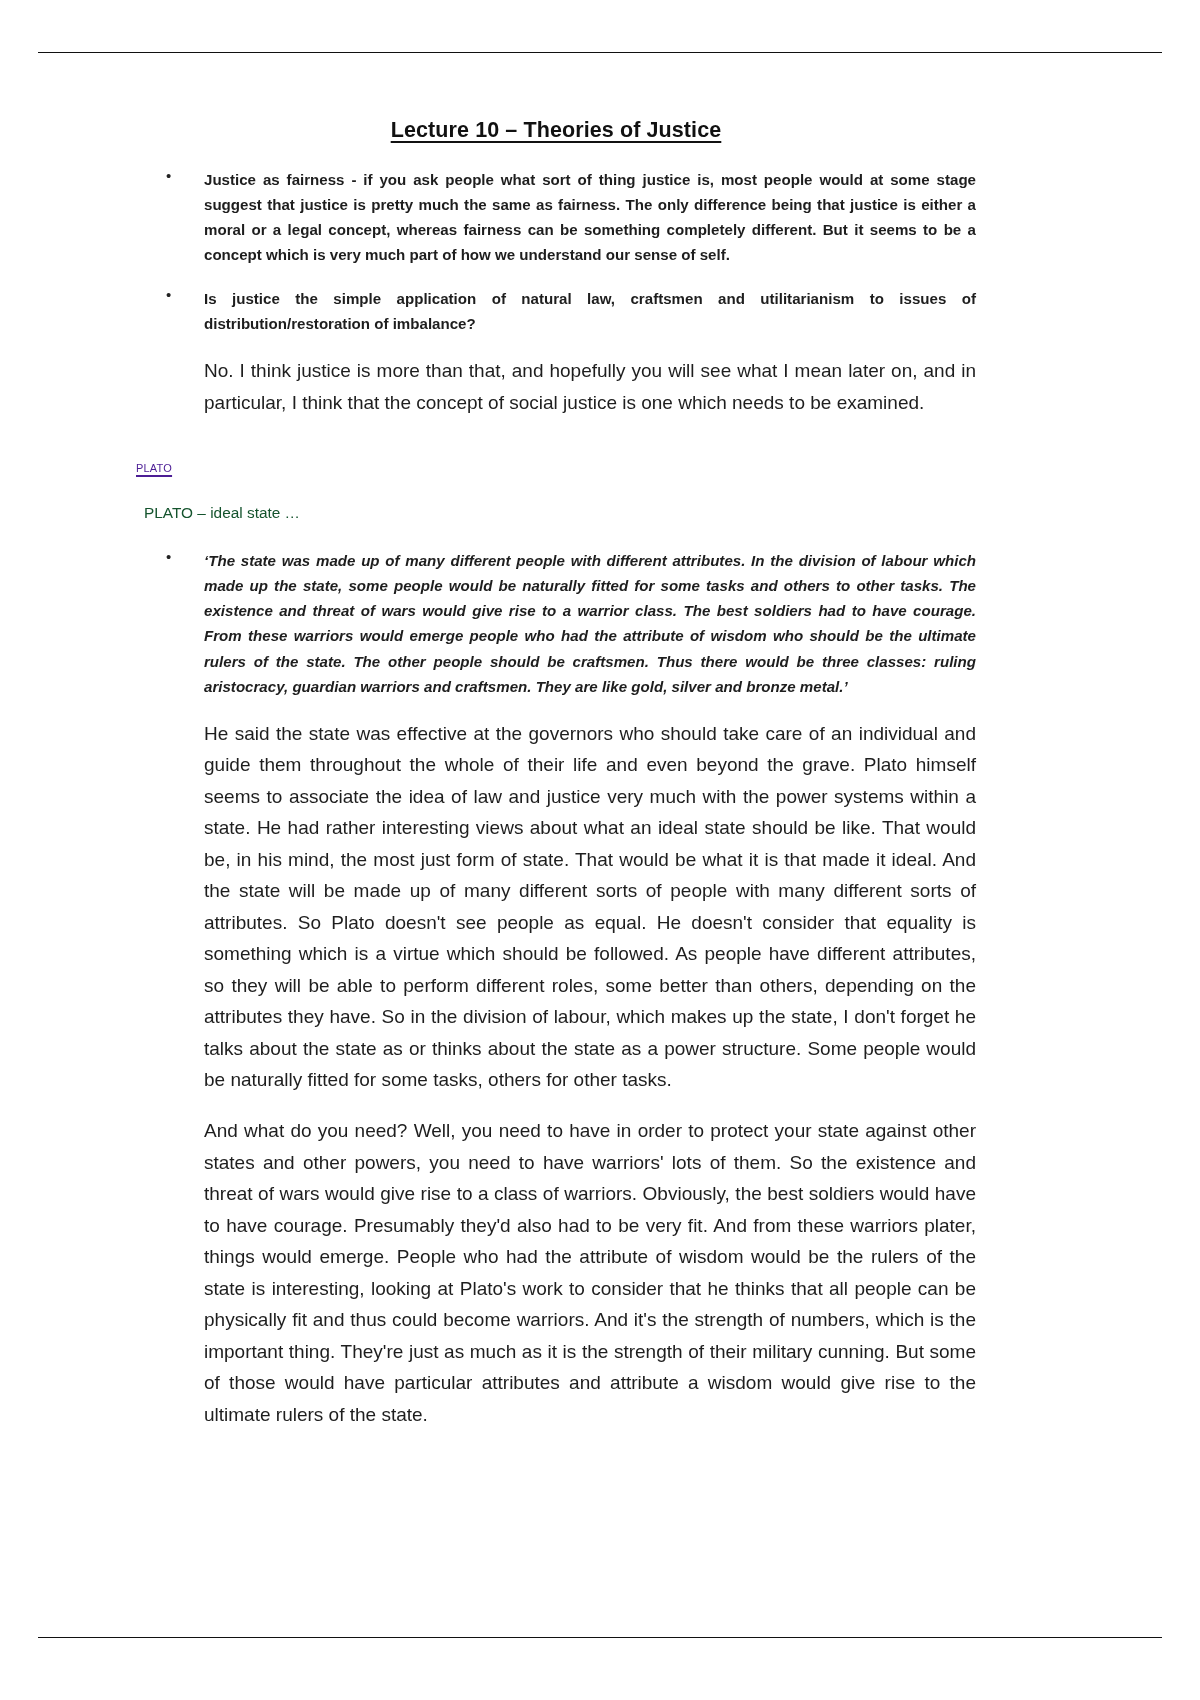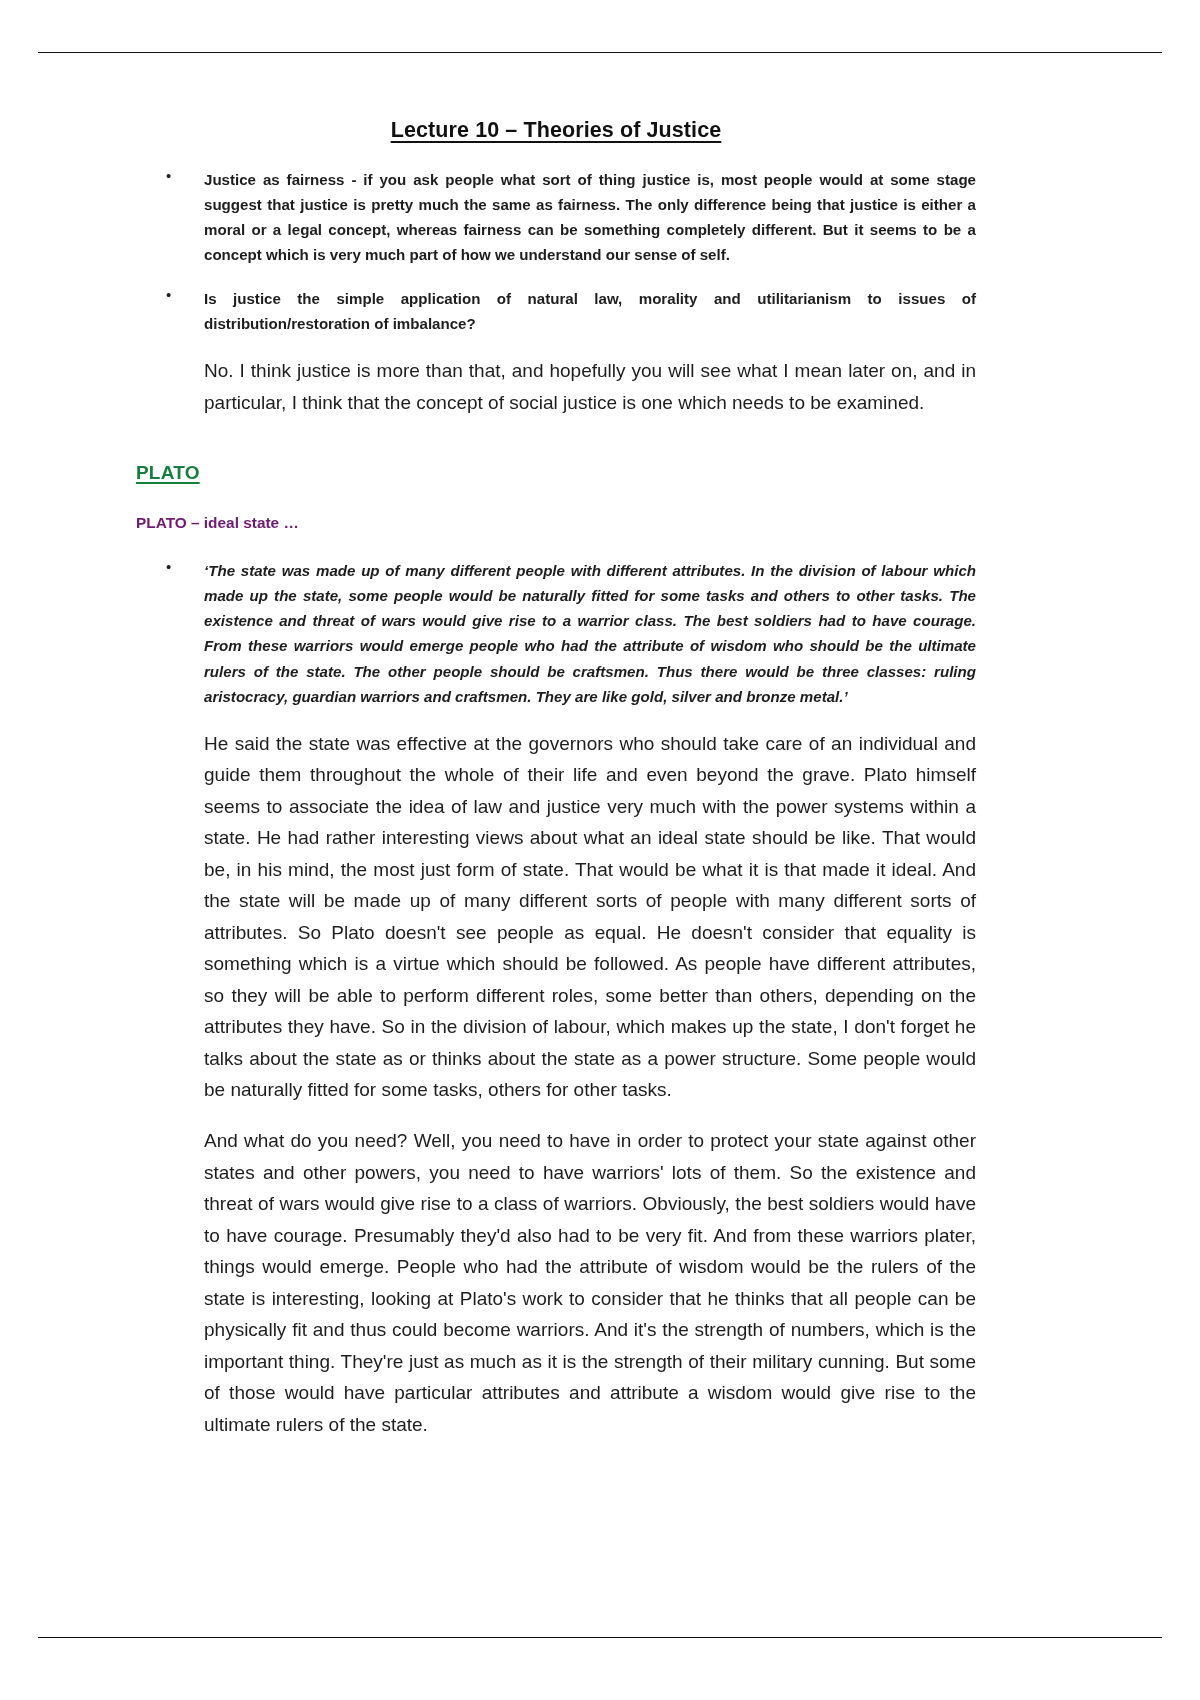--- a/index.html
+++ b/index.html
@@ -87,53 +87,53 @@
     font-size: 19px;
     line-height: 1.66;
     text-align: justify;
     color: #1e1e1e;
   }
 
   p.para.tight { margin-bottom: 22px; }
 
   h2.section-heading {
     margin: 44px 0 0 0;
-    font-size: 19px;
-    font-weight: bold;
-    color: #15803d;
+    font-size: 11px;
+    font-weight: normal;
+    color: #4c1d95;
     text-decoration: underline;
     text-underline-offset: 3px;
     text-decoration-thickness: 1.5px;
     letter-spacing: 0.2px;
   }
 
   h3.sub-heading {
-    margin: 30px 0 26px 0;
+    margin: 30px 0 26px 8px;
     font-size: 15.4px;
-    font-weight: bold;
-    color: #701a75;
+    font-weight: normal;
+    color: #14532d;
   }
 </style>
 </head>
 <body>
 
 <div class="page">
 
   <div class="page-rule top"></div>
 
   <div class="content">
 
     <h1 class="doc-title">Lecture 10 – Theories of Justice</h1>
 
     <div class="bullet">
       <span class="txt">Justice as fairness - if you ask people what sort of thing justice is, most people would at some stage suggest that justice is pretty much the same as fairness. The only difference being that justice is either a moral or a legal concept, whereas fairness can be something completely different. But it seems to be a concept which is very much part of how we understand our sense of self.</span>
     </div>
 
     <div class="bullet">
-      <span class="txt">Is justice the simple application of natural law, morality and utilitarianism to issues of distribution/restoration of imbalance?</span>
+      <span class="txt">Is justice the simple application of natural law, craftsmen and utilitarianism to issues of distribution/restoration of imbalance?</span>
     </div>
 
     <p class="para tight">No. I think justice is more than that, and hopefully you will see what I mean later on, and in particular, I think that the concept of social justice is one which needs to be examined.</p>
 
     <h2 class="section-heading">PLATO</h2>
 
     <h3 class="sub-heading">PLATO – ideal state …</h3>
 
     <div class="bullet italic">
       <span class="txt">‘The state was made up of many different people with different attributes. In the division of labour which made up the state, some people would be naturally fitted for some tasks and others to other tasks. The existence and threat of wars would give rise to a warrior class. The best soldiers had to have courage. From these warriors would emerge people who had the attribute of wisdom who should be the ultimate rulers of the state. The other people should be craftsmen. Thus there would be three classes: ruling aristocracy, guardian warriors and craftsmen. They are like gold, silver and bronze metal.’</span>

